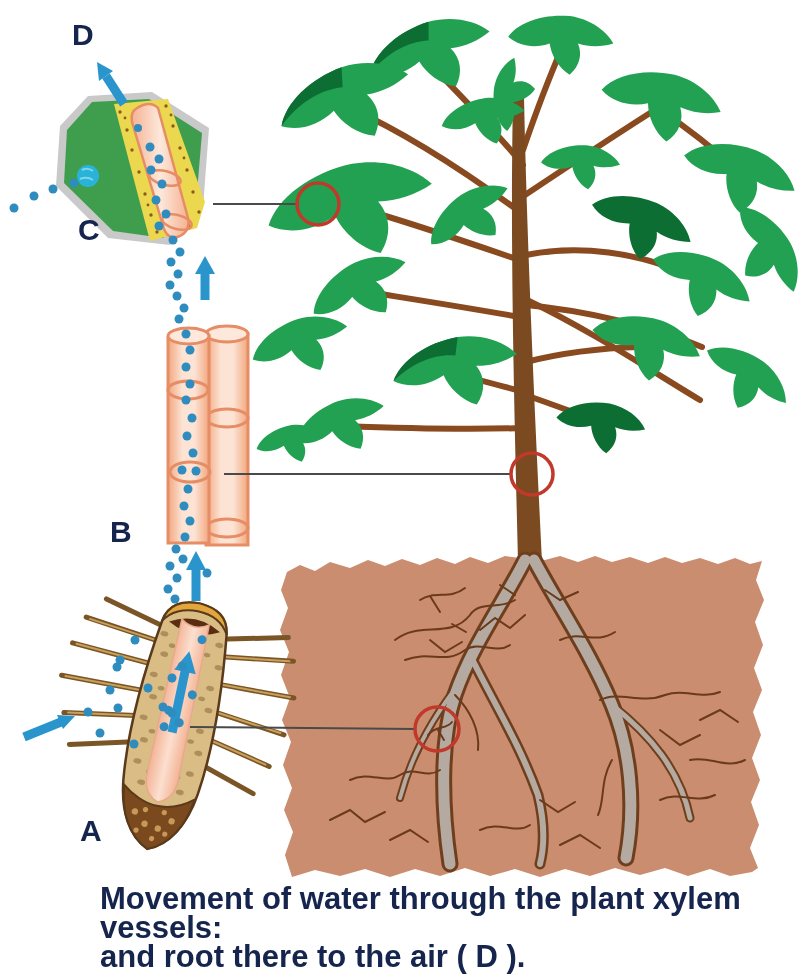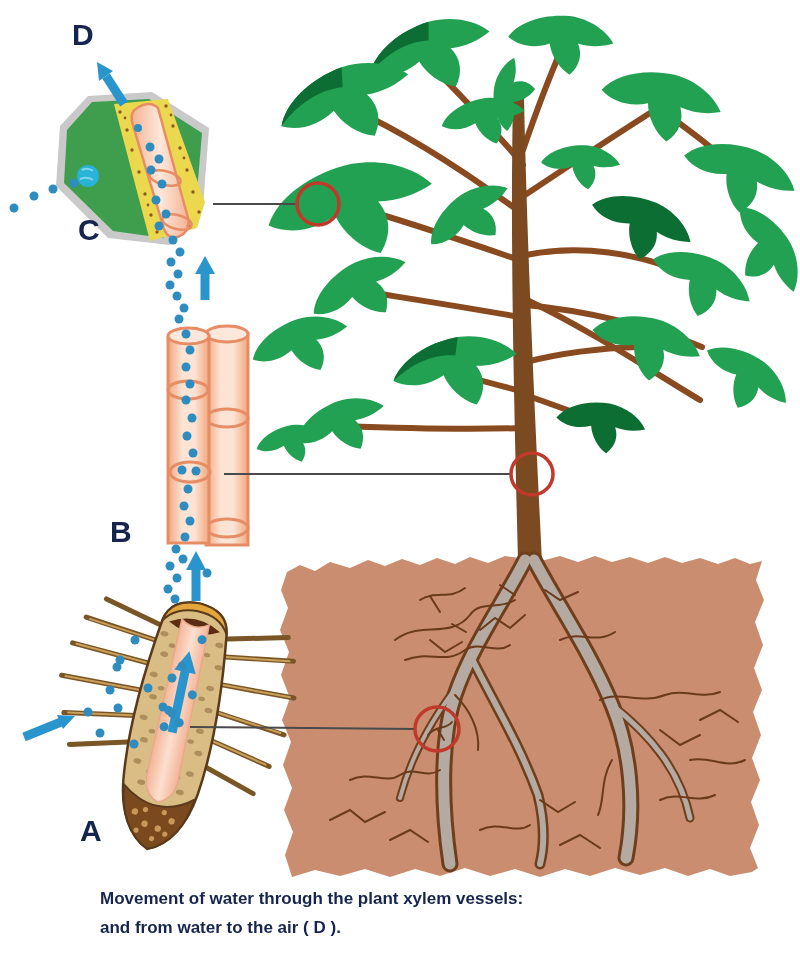--- a/index.html
+++ b/index.html
@@ -12,21 +12,21 @@
     --crescent-gold:#e2a63c; --crescent-dark:#5a2d12; --cyl-pink:#f8cdb6;
     --highlight-red:#c0392b; --leaf-circle-red:#a93e31; --leader-gray:#4a4a4a;
   }
   html,body{margin:0;padding:0;background:#ffffff;}
   .canvas{position:relative;width:800px;height:974px;background:#fff;overflow:hidden;
           font-family:"Liberation Sans",sans-serif;}
   svg{position:absolute;left:0;top:0;}
   .fig-label{font-family:"Liberation Sans",sans-serif;font-weight:bold;font-size:30px;
              fill:var(--label-navy);}
   .caption{position:absolute;left:100px;top:884px;width:680px;color:var(--label-navy);
-           font-weight:bold;font-size:17px;line-height:29px;letter-spacing:0px;}
+           font-weight:bold;font-size:31px;line-height:29px;letter-spacing:0px;}
   .wdot{fill:var(--water-dot);}
   .leader{stroke:var(--leader-gray);stroke-width:2;}
   .hl{fill:none;stroke:var(--highlight-red);stroke-width:3.5;}
   .rootlet{fill:none;stroke:var(--rootlet);stroke-width:2;stroke-linecap:round;}
   .branch{fill:none;stroke:var(--branch-brown);stroke-width:6;stroke-linecap:round;}
 </style>
 </head>
 <body>
 
 <div class="canvas">
@@ -362,16 +362,16 @@
   <circle class="hl" cx="437" cy="729" r="22"></circle>
 
   <text class="fig-label" x="72" y="45">D</text>
   <text class="fig-label" x="78" y="240">C</text>
   <text class="fig-label" x="110" y="542">B</text>
   <text class="fig-label" x="80" y="841">A</text>
 </svg>
 
 <div class="caption">
   <div>Movement of water through the plant xylem vessels:</div>
-  <div>and from water to the air ( D ).</div>
+  <div>and root there to the air ( D ).</div>
 </div>
 
 </div>
 
 </body></html>

